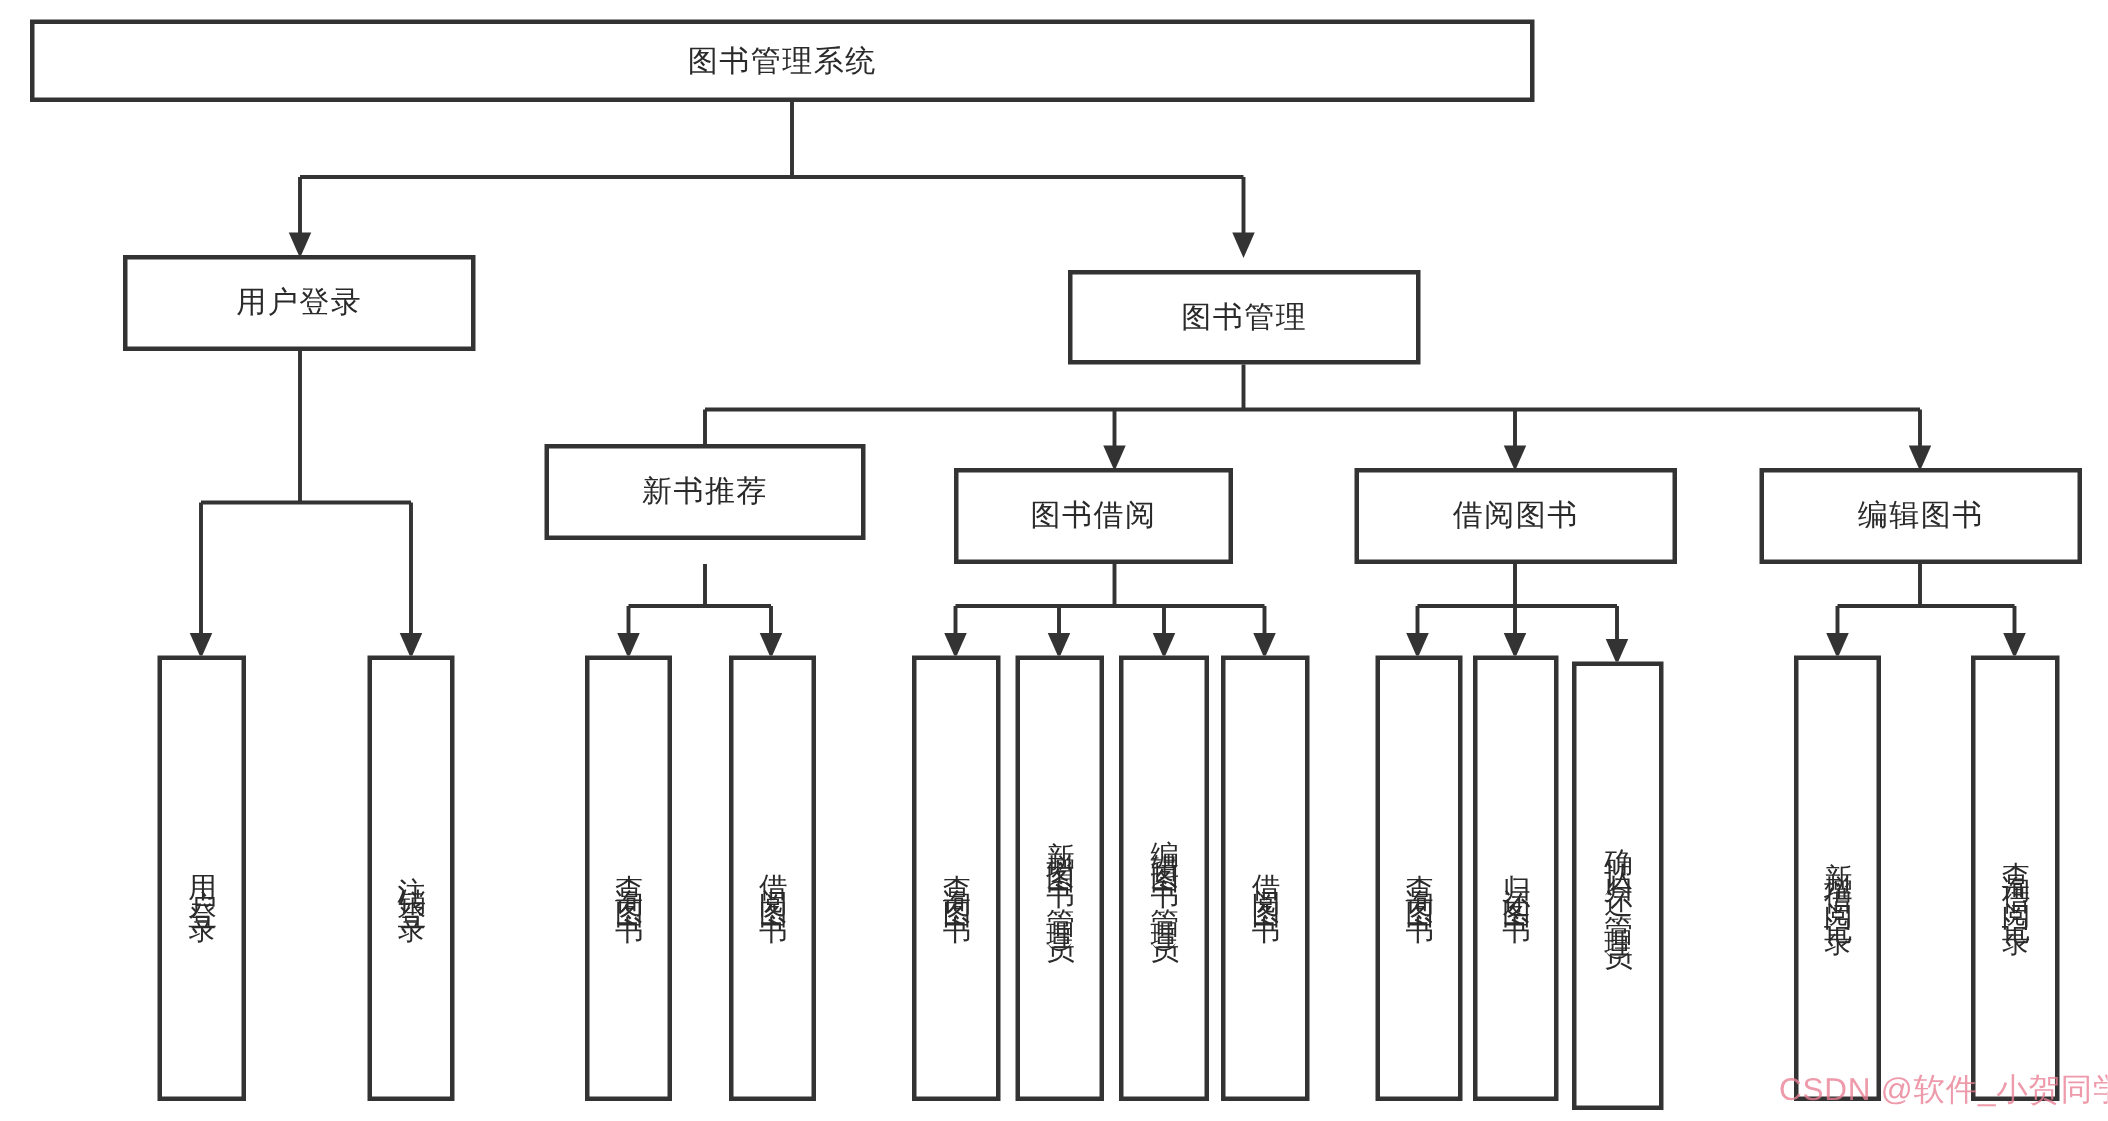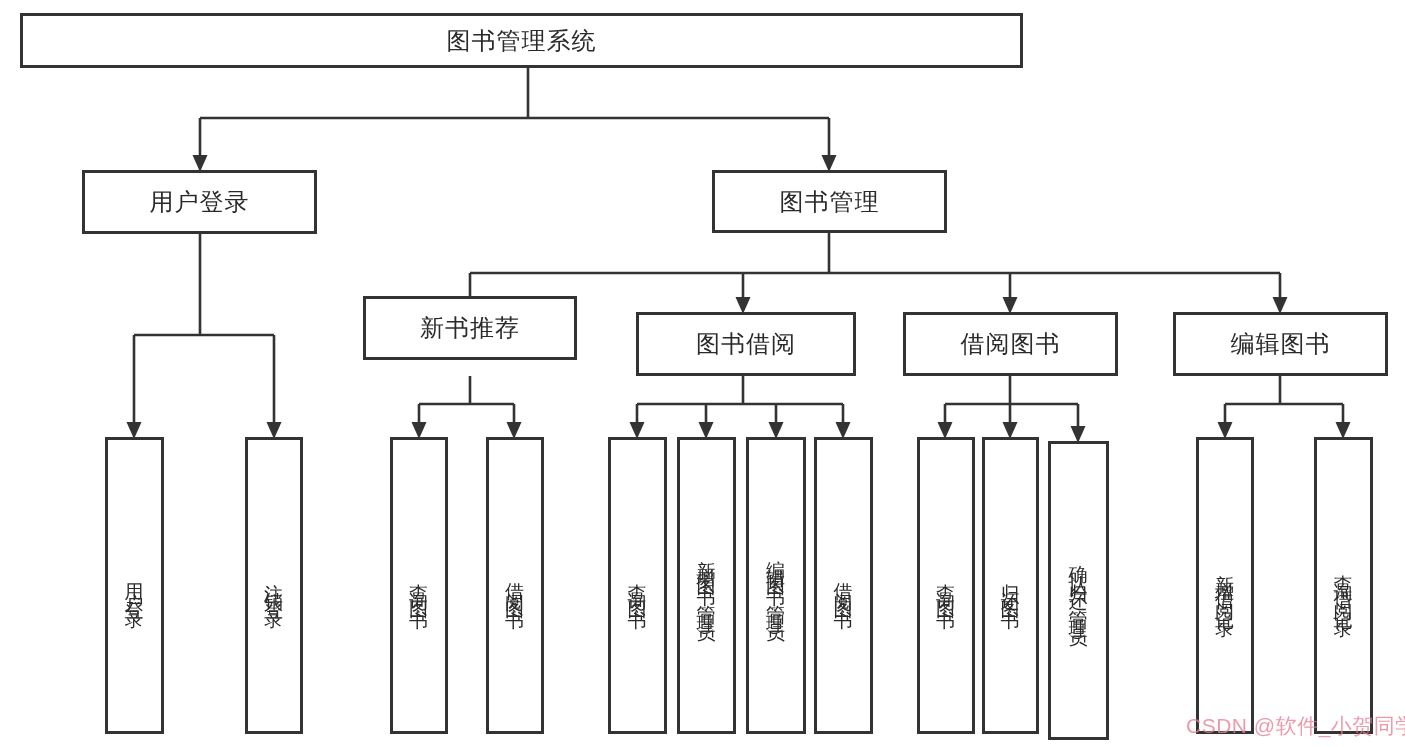--- a/index.html
+++ b/index.html
@@ -17,21 +17,21 @@
     color:var(--text);
   }
   #stage{position:absolute;left:0;top:0;width:1405px;height:747px;}
   svg.wires{position:absolute;left:0;top:0;z-index:0;}
   .node{
     position:absolute;z-index:1;background:var(--bg);
     border:3px solid var(--line);
     display:flex;align-items:center;justify-content:center;
   }
   .hbox span{
-    font-size:24px;letter-spacing:1px;color:var(--text);
+    font-size:20px;letter-spacing:1px;color:var(--text);
     white-space:nowrap;line-height:1;
   }
   .vbox .vtext{
     writing-mode:vertical-rl;text-orientation:mixed;
     font-size:19px;letter-spacing:9px;line-height:1;
     color:var(--text);white-space:nowrap;
   }
   .watermark{
     position:absolute;z-index:3;left:1186px;top:712px;
     font-size:21px;letter-spacing:0.5px;white-space:nowrap;
@@ -90,28 +90,28 @@
       </g>
   </svg>
 
   <div class="node hbox" style="left:20px;top:13px;width:1003px;height:55px">
     <span>图书管理系统</span>
   </div>
 
   <div class="node hbox" style="left:82px;top:170px;width:235px;height:64px">
     <span>用户登录</span>
   </div>
-  <div class="node hbox" style="left:712px;top:170px;width:235px;height:63px">
+  <div class="node hbox" style="left:712px;top:180px;width:235px;height:63px">
     <span>图书管理</span>
   </div>
 
   <div class="node hbox" style="left:363px;top:296px;width:214px;height:64px">
     <span>新书推荐</span>
   </div>
-  <div class="node hbox" style="left:636px;top:312px;width:220px;height:64px">
+  <div class="node hbox" style="left:636px;top:312px;width:186px;height:64px">
     <span>图书借阅</span>
   </div>
   <div class="node hbox" style="left:903px;top:312px;width:215px;height:64px">
     <span>借阅图书</span>
   </div>
   <div class="node hbox" style="left:1173px;top:312px;width:215px;height:64px">
     <span>编辑图书</span>
   </div>
 
   <div class="node vbox" style="left:105px;top:437px;width:59px;height:297px">

